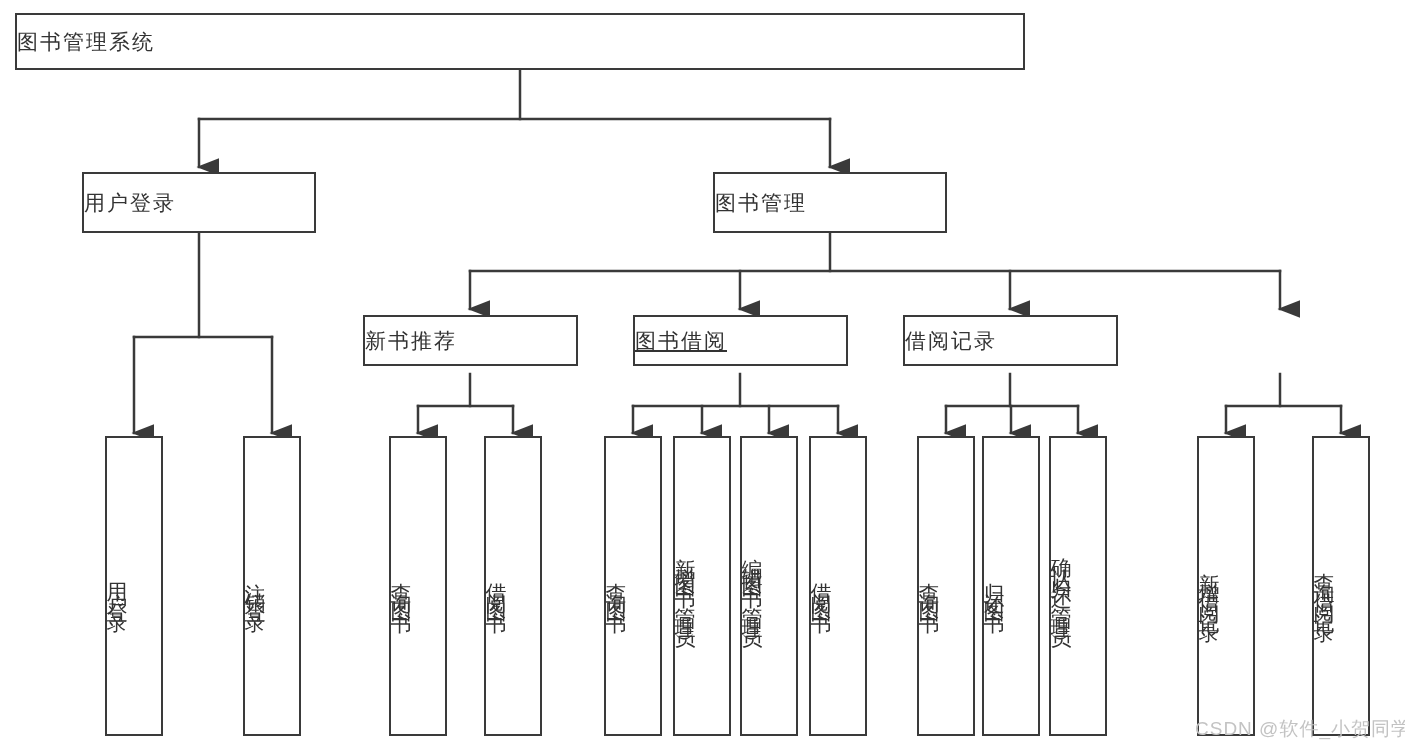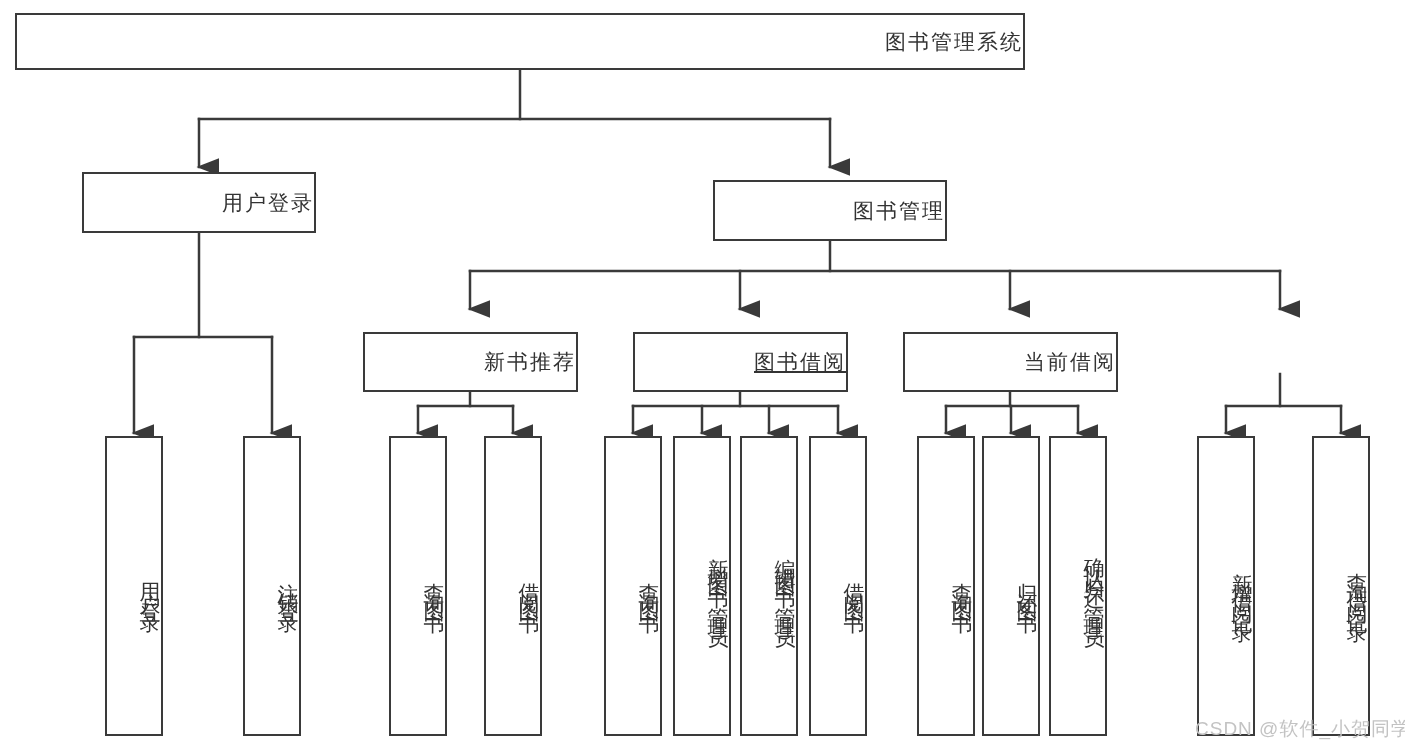--- a/index.html
+++ b/index.html
@@ -17,29 +17,29 @@
     background:var(--bg);
     overflow:hidden;
   }
   svg.connectors{position:absolute;left:0;top:0;z-index:1;}
   svg.connectors line{stroke:var(--line);stroke-width:2.5;stroke-linecap:square;}
   svg.connectors .arrowhead{fill:var(--line);}
   .node{
     position:absolute;
     background:var(--bg);
     border:2px solid var(--line);
-    display:flex;align-items:center;justify-content:flex-end;
+    display:flex;align-items:center;justify-content:flex-start;
     color:var(--text);
     z-index:2;
   }
   .hbox{font-size:21px;letter-spacing:2px;}
   .root{left:15px;top:13px;width:1010px;height:57px;}
   .l2a{left:82px;top:172px;width:234px;height:61px;}
-  .l2b{left:713px;top:172px;width:234px;height:61px;margin-top:8px;}
-  .l3{top:332px;width:215px;height:60px;}
+  .l2b{left:713px;top:172px;width:234px;height:61px;}
+  .l3{top:315px;width:215px;height:51px;}
   .l3a{left:363px;} .l3b{left:633px;text-decoration:underline;} .l3c{left:903px;} .l3d{left:1173px;}
   .leaf{top:436px;width:58px;height:300px;}
   .leaf span{
     writing-mode:vertical-rl;
     text-orientation:mixed;
     font-size:21px;
     line-height:1;
     letter-spacing:10px;
     white-space:nowrap;
     color:var(--text);
@@ -138,21 +138,21 @@
     <span>图书管理</span>
   </div>
 
   <div class="node hbox l3 l3a">
     <span>新书推荐</span>
   </div>
   <div class="node hbox l3 l3b">
     <span>图书借阅</span>
   </div>
   <div class="node hbox l3 l3c">
-    <span>当前借阅</span>
+    <span>借阅记录</span>
   </div>
 
   <div class="node leaf lf1">
     <span>用户登录</span>
   </div>
   <div class="node leaf lf2">
     <span>注销登录</span>
   </div>
 
   <div class="node leaf lf3">

